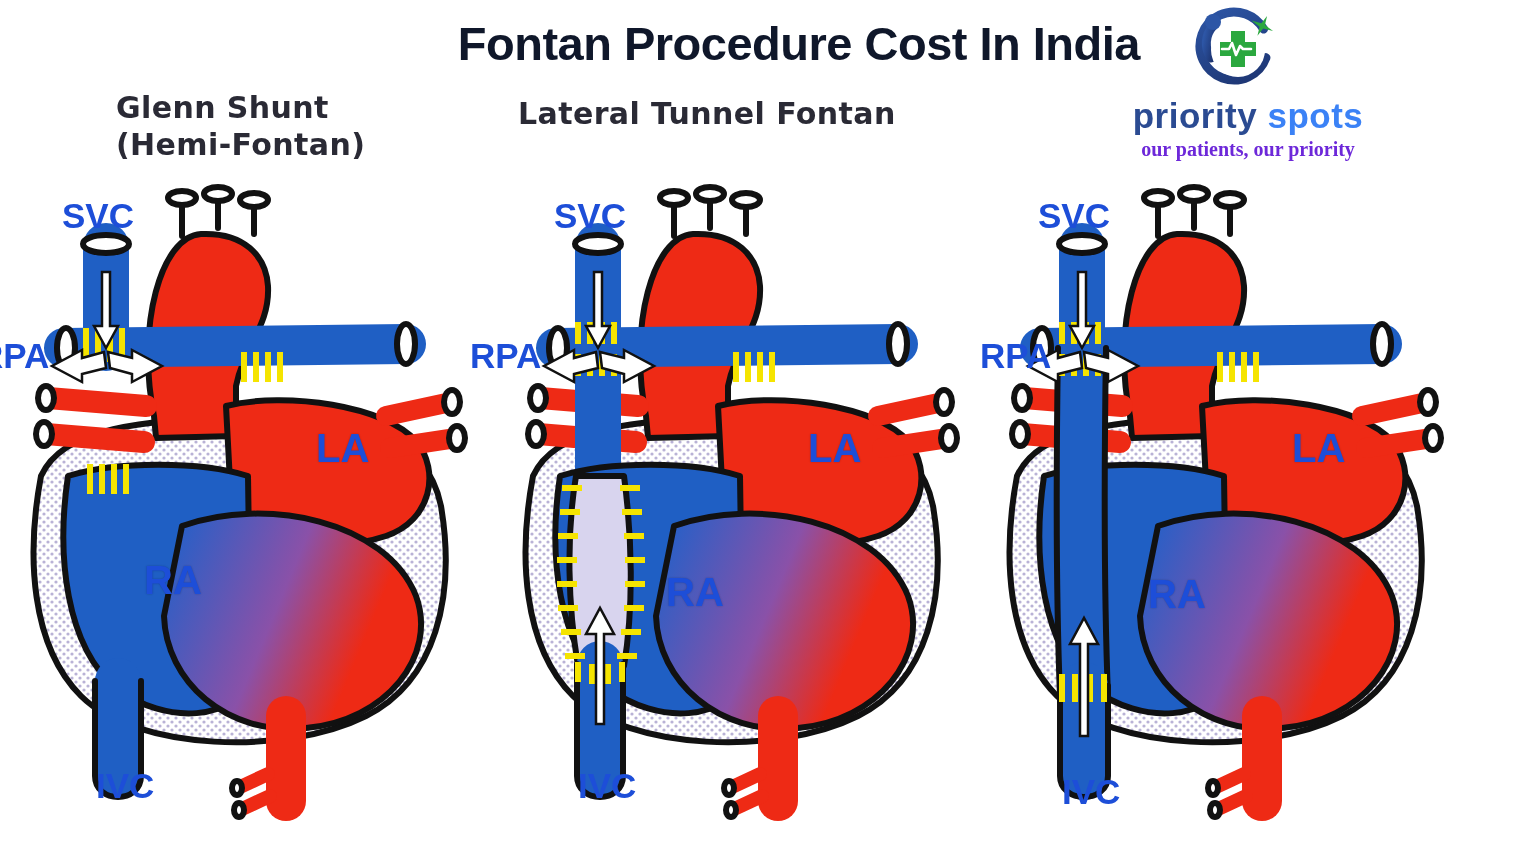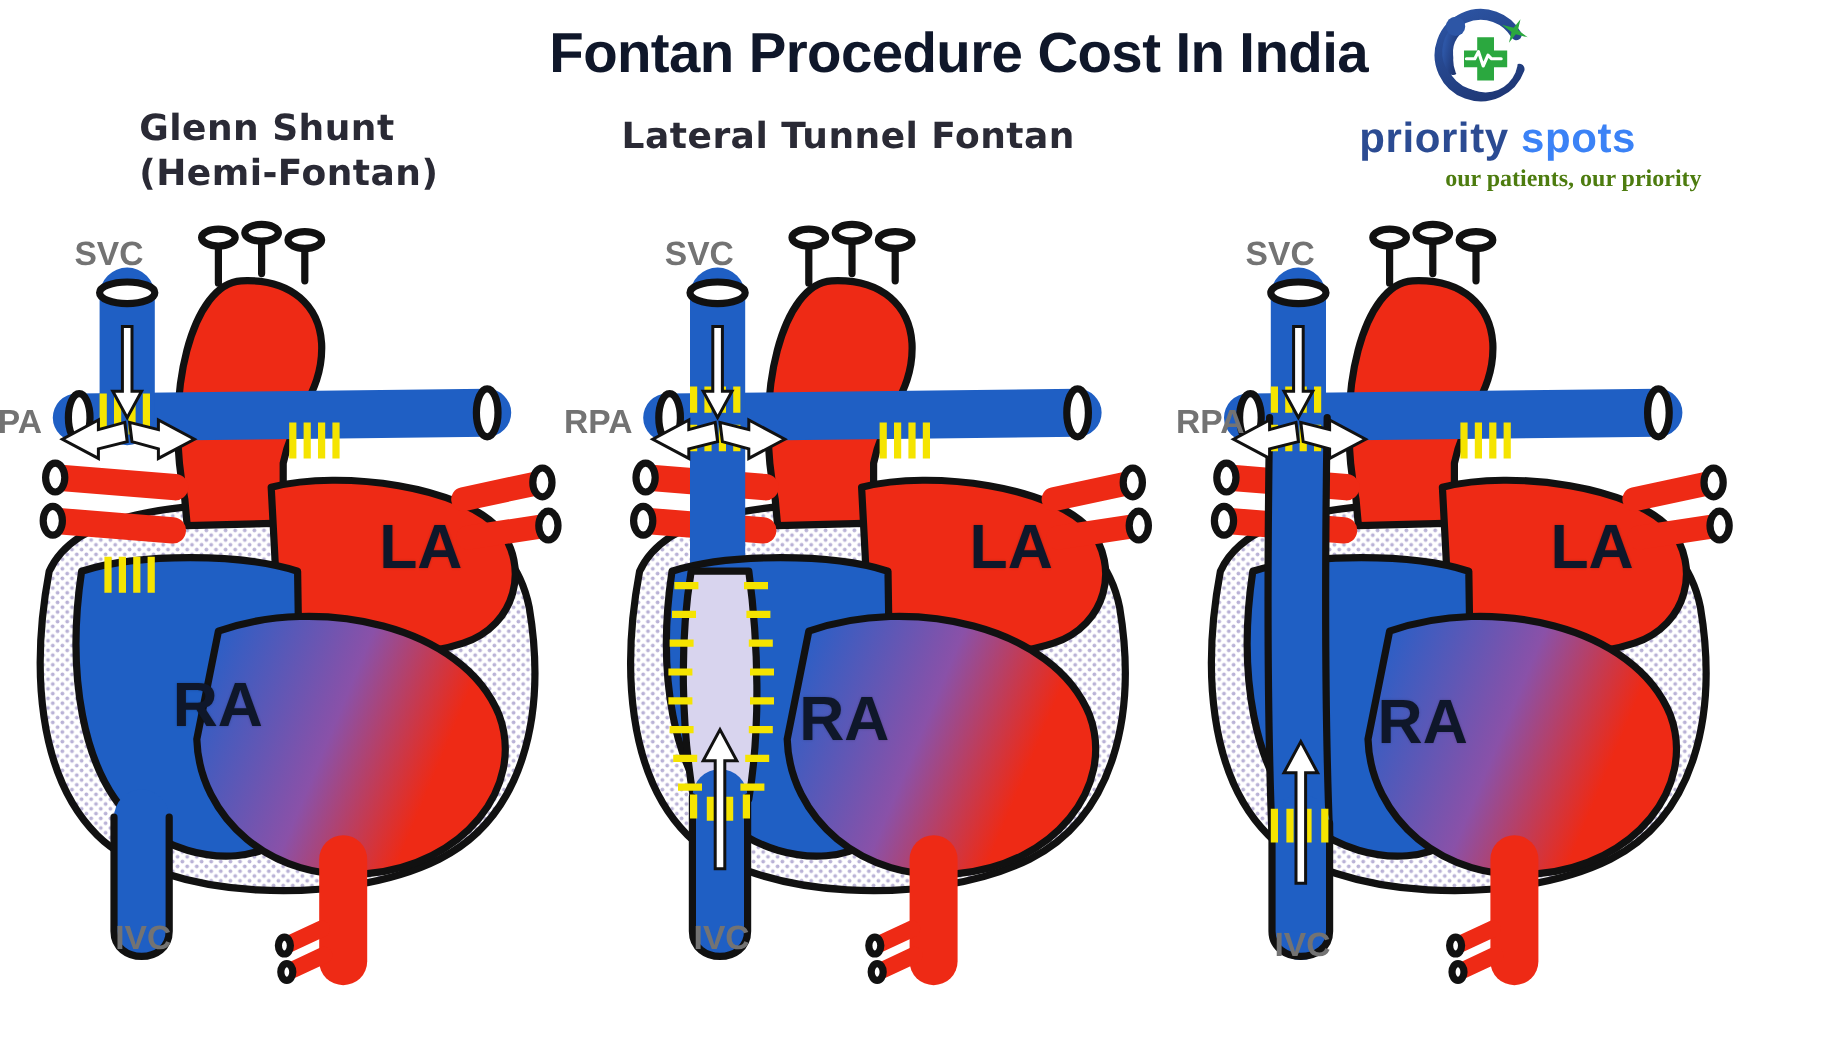--- a/index.html
+++ b/index.html
@@ -18,23 +18,23 @@
   }
   .logo{position:absolute;left:1078px;top:4px;width:340px;height:160px;}
   .logo-mark{position:absolute;left:108px;top:2px;width:100px;height:88px;}
   .logo-word{
     position:absolute;left:0;top:92px;width:340px;text-align:center;
     font-size:35px;font-weight:bold;letter-spacing:.5px;white-space:nowrap;
   }
   .logo-word .w1{color:#2b4b92;}
   .logo-word .w2{color:#3b82f6;}
   .logo-tag{
-    position:absolute;left:0;top:134px;width:340px;text-align:right;
+    position:absolute;left:0;top:134px;width:340px;text-align:center;
     font-family:"Liberation Serif","DejaVu Serif",serif;
-    font-size:20px;font-weight:bold;color:#4d7c0f;white-space:nowrap;
+    font-size:20px;font-weight:bold;color:#6d28d9;white-space:nowrap;
   }
 
   
   .cap{
     position:absolute;color:#2a2a35;font-weight:bold;
     font-family:"DejaVu Sans",sans-serif;font-size:30px;line-height:1.22;
     letter-spacing:.4px;white-space:pre-line;
   }
   .cap-1{left:116px;top:90px;}
   .cap-2{left:518px;top:96px;}
@@ -43,22 +43,22 @@
   .panel{position:absolute;top:176px;width:512px;height:688px;}
   .p1{left:-14px;}
   .p2{left:478px;}
   .p3{left:962px;}
   .panel svg{display:block;width:100%;height:100%;overflow:visible;}
 
   .lbl{
     position:absolute;font-weight:bold;font-family:"Liberation Sans",sans-serif;
     white-space:nowrap;pointer-events:none;
   }
-  .lbl-dark{color:#737373;font-size:28px;}
-  .lbl-white{color:#0f172a;font-size:52px;text-shadow:0 0 2px rgba(0,0,0,.25);}
+  .lbl-dark{color:#1d4ed8;font-size:35px;}
+  .lbl-white{color:#1d4ed8;font-size:40px;text-shadow:0 0 2px rgba(0,0,0,.25);}
 </style>
 </head>
 <body>
 
 <div class="page">
 
   <div class="title">Fontan Procedure Cost In India</div>
 
   <div class="logo">
     <div class="logo-mark">

